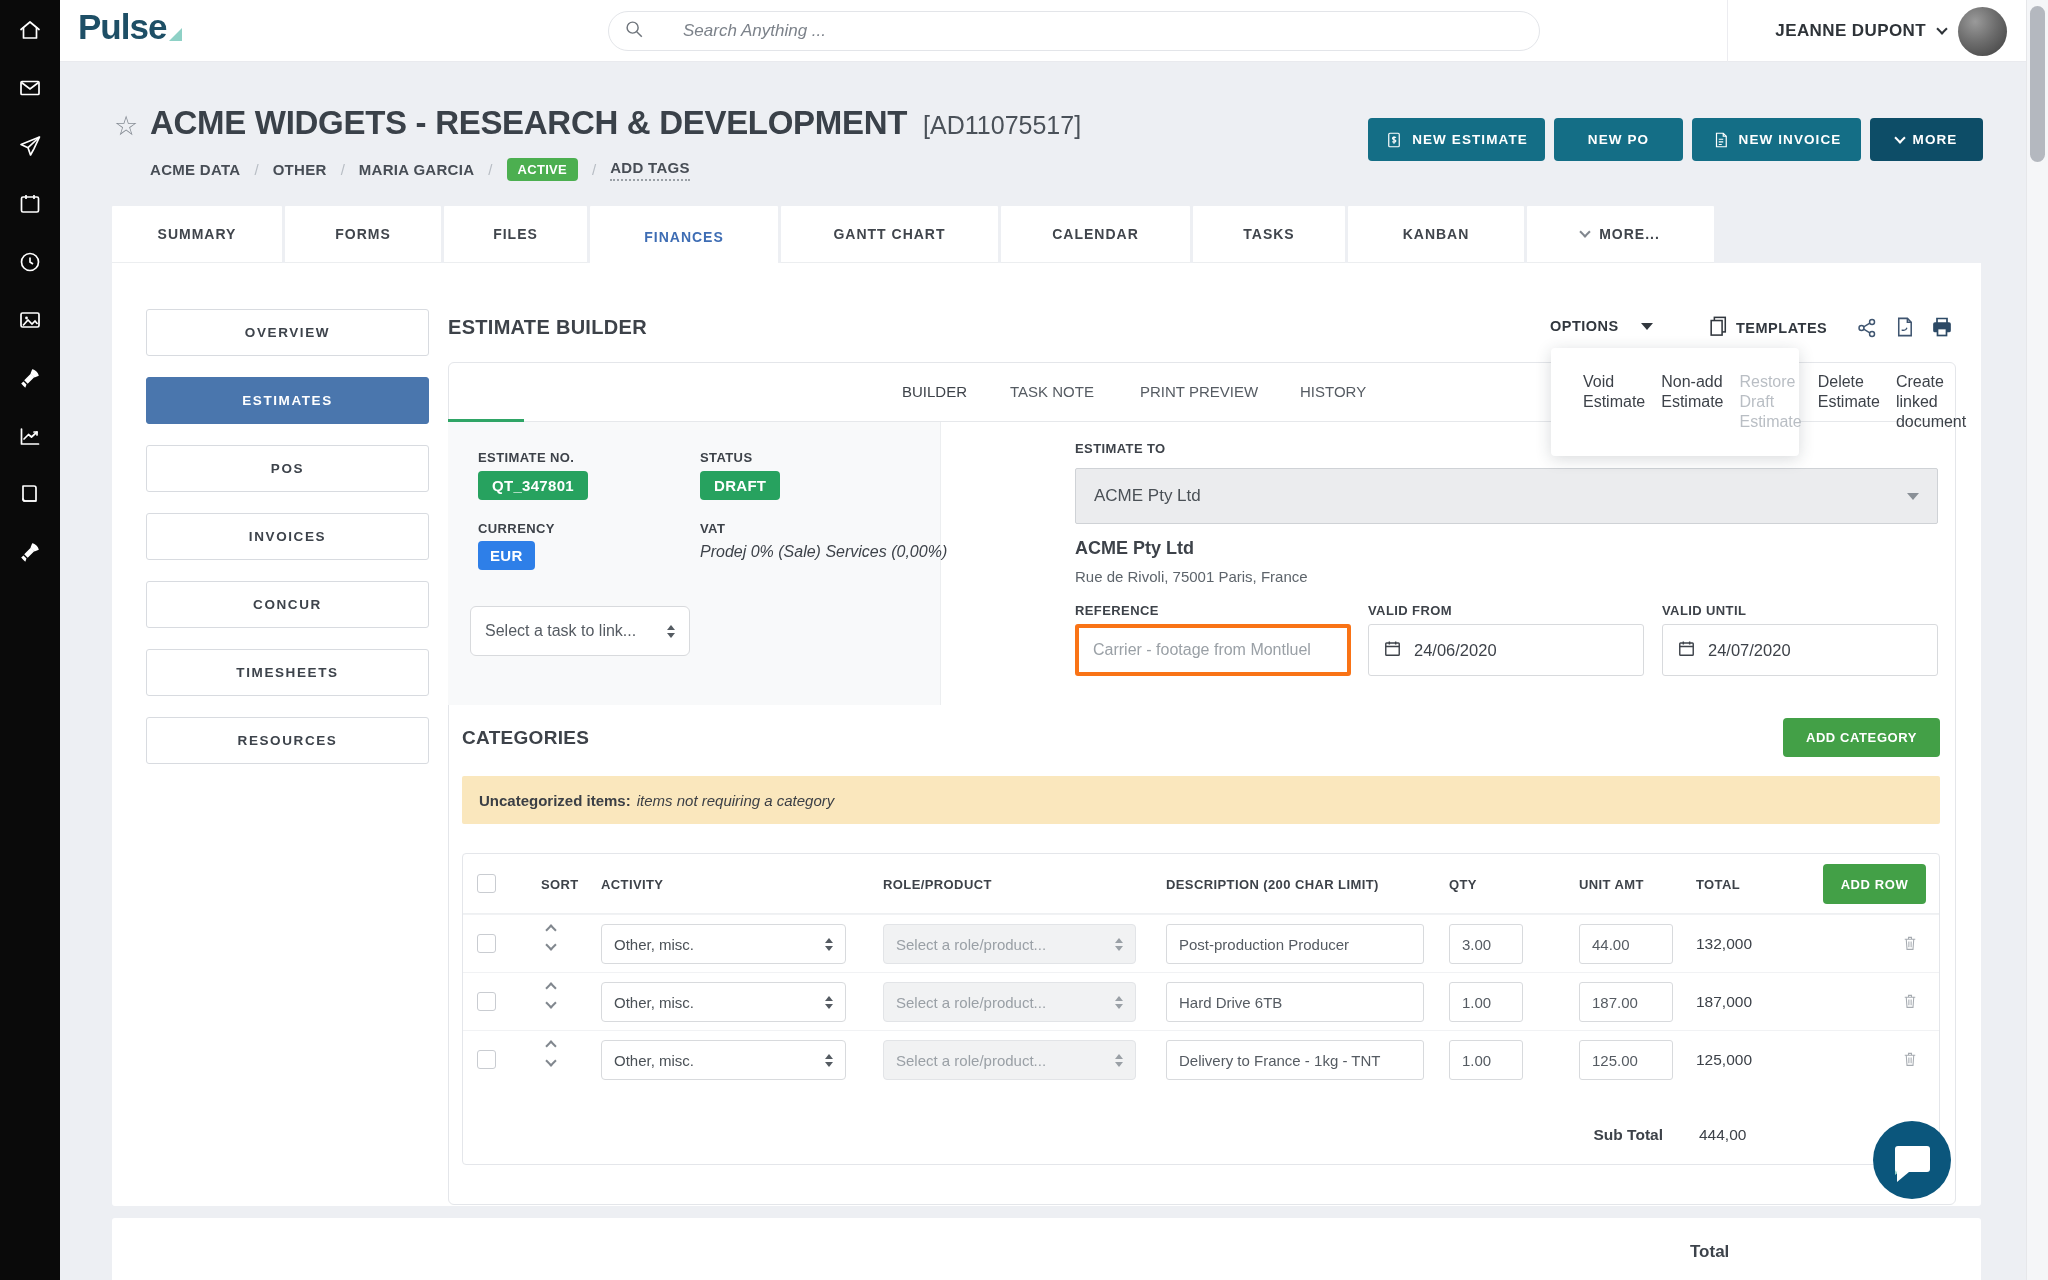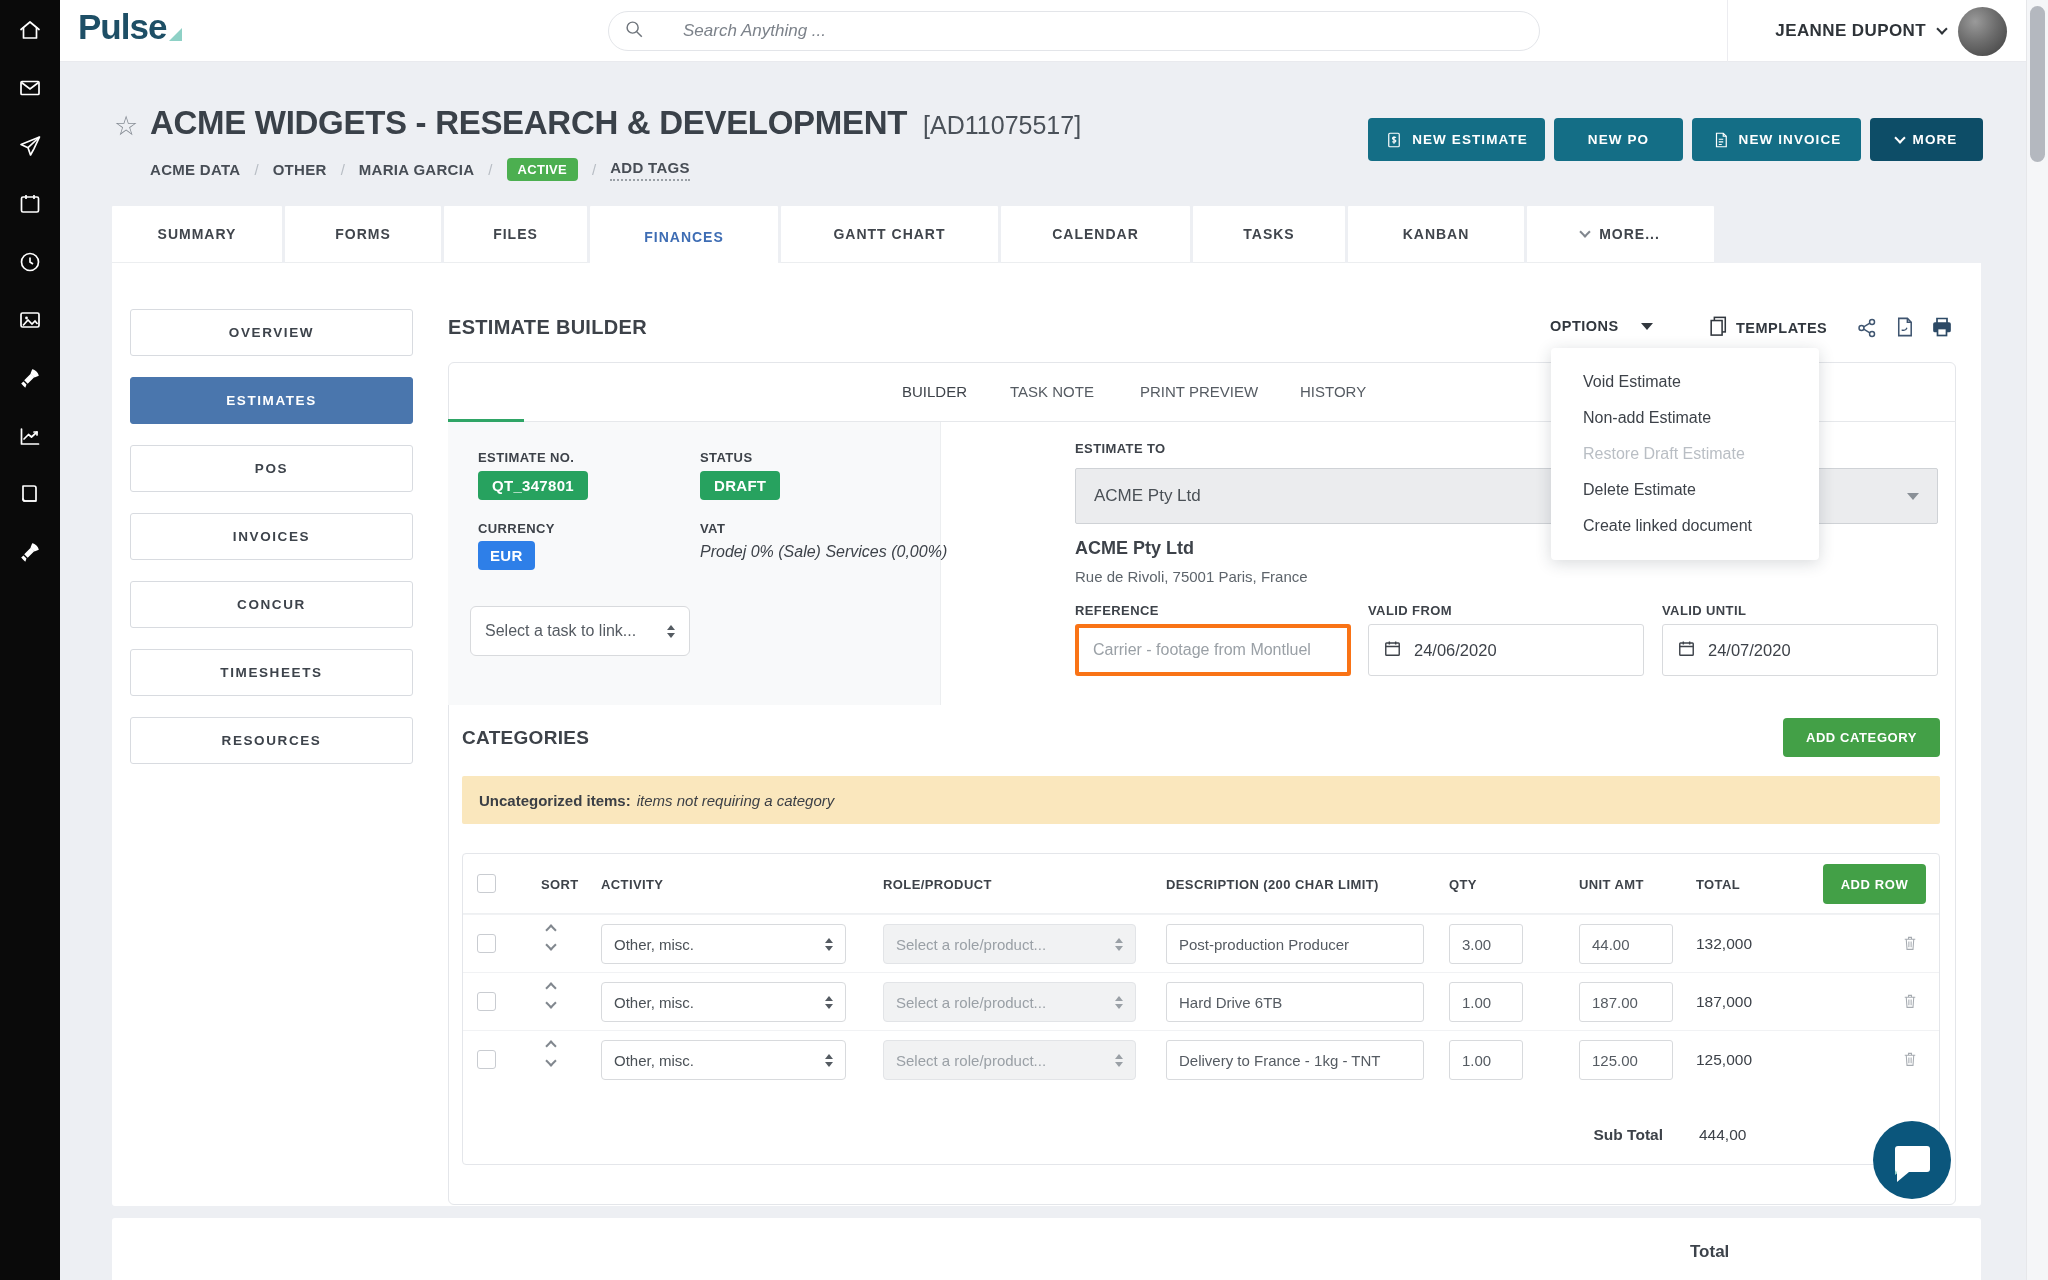--- a/index.html
+++ b/index.html
@@ -61,21 +61,21 @@
   #panel { position:absolute; left:112px; top:263px; width:1869px; height:943px; background:#fff;
            border-radius:0 0 3px 3px; }
   #bottom-card { position:absolute; left:112px; top:1218px; width:1869px; height:62px; background:#fff;
            border-radius:3px 3px 0 0; }
   #footer-total { position:absolute; left:1690px; top:1242px; font-size:17px; font-weight:700; color:#3d434b; }
 
   
   #side-menu { position:absolute; left:130px; top:309px; display:flex; flex-direction:column; gap:21px; }
   .menu-btn { width:283px; height:47px; background:#fff; border:1px solid #d8dbe0; border-radius:3px;
               font-size:13.5px; font-weight:700; color:#3d434b; letter-spacing:1.6px; display:flex;
-              align-items:center; justify-content:center; cursor:pointer; }
+              align-items:center; justify-content:center; cursor:pointer;margin-left:16px; }
   .menu-btn.active { background:#4a76ad; border-color:#4a76ad; color:#fff; }
 
   
   #builder-title { position:absolute; left:448px; top:316px; font-size:20px; font-weight:700; color:#3d4249;
                    letter-spacing:.3px; }
   #options-btn { position:absolute; left:1550px; top:318px; display:flex; align-items:center; gap:22px; cursor:pointer; }
   #options-btn .lbl { font-size:14.5px; font-weight:700; color:#31373e; letter-spacing:.5px; }
   .caret-down { width:0; height:0; border-left:6px solid transparent; border-right:6px solid transparent;
                 border-top:7px solid #31373e; }
   #templates-btn { position:absolute; left:1708px; top:315px; display:flex; align-items:center; gap:8px; cursor:pointer; }
@@ -161,23 +161,23 @@
               align-items:center; }
   .chev { display:inline-block; width:8px; height:8px; border-right:2px solid #81878e;
           border-bottom:2px solid #81878e; cursor:pointer; }
   .chev.up { transform:rotate(-135deg); } .chev.down { transform:rotate(45deg); }
   .trash { position:absolute; left:1438px; top:17px; cursor:pointer; }
   #subtotal-label { position:absolute; left:1040px; top:272px; width:160px; text-align:right;
                     font-size:15.5px; font-weight:700; color:#3d4249; }
   #subtotal-value { position:absolute; left:1236px; top:272px; font-size:15.5px; color:#3d4249; }
 
   
-  #options-menu { position:absolute; left:1551px; top:348px; width:268px; background:#fff; border-radius:4px;
+  #options-menu { position:absolute; left:1551px; top:348px; width:248px; background:#fff; border-radius:4px;
                   box-shadow:0 3px 16px rgba(40,50,60,.18); padding:24px 0 24px 32px; display:flex;
-                  flex-direction:column; gap:16px; z-index:60; }
+                  flex-direction:row; gap:16px; z-index:60; }
   .opt-item { font-size:16px; color:#3d4249; line-height:20px; cursor:pointer; }
   .opt-item.disabled { color:#b9bec4; cursor:default; }
 
   
   #chat-fab { position:absolute; left:1873px; top:1121px; width:78px; height:78px; border-radius:50%;
               background:#0b567c; z-index:70; cursor:pointer; }
   #chat-bubble { position:absolute; left:22px; top:25px; width:35px; height:26px; background:#fff; border-radius:3px; }
   #chat-accent { position:absolute; left:22px; top:45px; width:0; height:0;
                  border-top:9px solid #9ed6cb; border-right:11px solid transparent; }
   #chat-tail { position:absolute; left:24px; top:51px; width:0; height:0;

